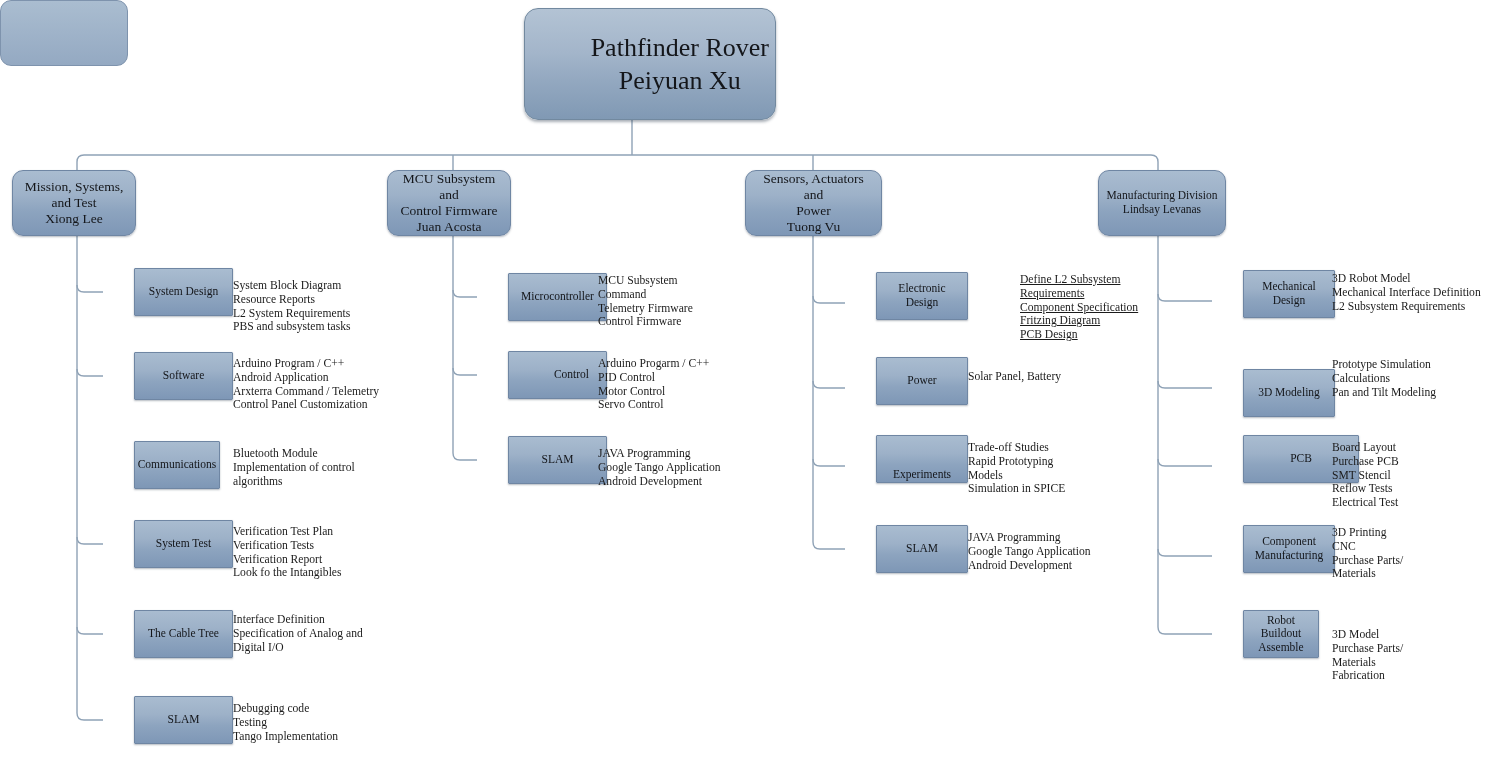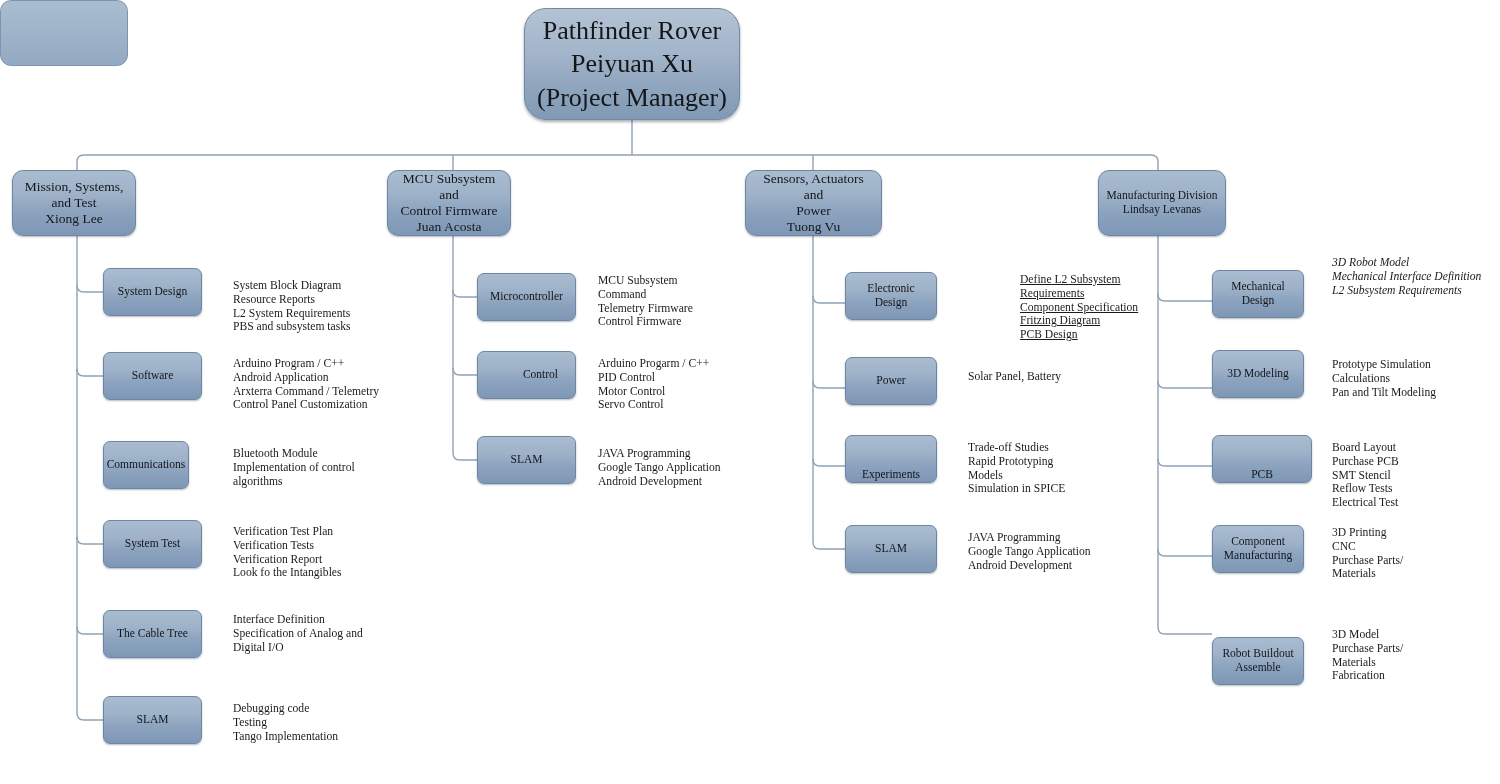--- a/index.html
+++ b/index.html
@@ -42,27 +42,28 @@
     border-radius: 10px;
     box-shadow: 0 1px 2px rgba(40,55,75,0.35);
     color: #14161a;
     line-height: 1.18;
   }
   .node .node-text { display: block; padding: 0 6px; }
 
   
   #node-root {
     left: 524px; top: 8px;
-    width: 216px; height: 112px;
-    border-radius: 22px;
+    width: 252px; height: 112px;
+    border-radius: 14px;
     border: 1px solid #72899f;
     font-size: 26px;
     line-height: 1.28;
     background: linear-gradient(to bottom, #b3c3d4 0%, #a3b5ca 40%, #93a8c0 65%, #8099b4 100%);
     box-shadow: 0 2px 3px rgba(40,55,75,0.4);
+    justify-content: flex-end;
   }
 
   
   .node-division {
     width: 124px; height: 66px;
     font-size: 13.5px;
     border-radius: 11px;
   }
   #node-div-0 { left: 12px;   top: 170px; }
   #node-div-1 { left: 387px;  top: 170px; }
@@ -77,21 +78,22 @@
     z-index: 2;
     background: linear-gradient(to bottom, #aabdd0 0%, #94a9c2 100%);
     border: 1px solid #7e93ad;
     box-shadow: none;
   }
 
   
   .node-task {
     width: 99px; height: 48px;
     font-size: 11.5px;
-    border-radius: 7px;
+    border-radius: 1px;
+    margin-left: 31px;
   }
 
   
   .details {
     position: absolute;
     z-index: 3;
     font-size: 11.6px;
     line-height: 1.19;
     color: #1b1b1b;
     white-space: pre;
@@ -129,21 +131,21 @@
 
       <path d="M1158,236 L1158,627 Q1158,634 1165,634 L1212,634"></path>
       <path d="M1158,294 Q1158,301 1165,301 L1212,301"></path>
       <path d="M1158,381 Q1158,388 1165,388 L1212,388"></path>
       <path d="M1158,459 Q1158,466 1165,466 L1212,466"></path>
       <path d="M1158,549 Q1158,556 1165,556 L1212,556"></path>
     </g>
   </svg>
 
   <div class="node" id="node-root">
-    <span class="node-text"><span>Pathfinder  Rover</span><br><span>Peiyuan Xu</span><br><span>(Project Manager)</span></span>
+    <span class="node-text"><span>Pathfinder  Rover</span><br><span>Peiyuan Xu</span><br></span>
   </div>
 
   <div id="node-div-3-ghost"></div>
 
   <div class="node node-division" id="node-div-0">
     <span class="node-text"><span>Mission, Systems,</span><br><span>and Test</span><br><span>Xiong Lee</span></span>
   </div>
   <div class="node node-division" id="node-div-1">
     <span class="node-text"><span>MCU Subsystem and</span><br><span>Control Firmware</span><br><span>Juan Acosta</span></span>
   </div>
@@ -203,32 +205,32 @@
         <span class="node-text">Experiments</span>
       </div>
       <div class="details" style="left: 968px; top: 441px;"><span class="dline">Trade-off Studies</span><span class="dline">Rapid Prototyping</span><span class="dline">Models</span><span class="dline">Simulation in SPICE</span></div>
       <div class="node node-task" style="left: 845px; top: 525px; width: 92px;">
         <span class="node-text">SLAM</span>
       </div>
       <div class="details" style="left: 968px; top: 531px;"><span class="dline">JAVA Programming</span><span class="dline">Google Tango Application</span><span class="dline">Android Development</span></div>
       <div class="node node-task" style="left: 1212px; top: 270px; width: 92px;">
         <span class="node-text">Mechanical Design</span>
       </div>
-      <div class="details" style="left: 1332px; top: 256px; font-style: italic;"><span class="dline">3D Robot Model</span><span class="dline">Mechanical Interface Definition</span><span class="dline">L2 Subsystem Requirements</span></div>
-      <div class="node node-task" style="left: 1212px; top: 350px; width: 92px;">
+      <div class="details" style="left: 1332px; top: 272px;"><span class="dline">3D Robot Model</span><span class="dline">Mechanical Interface Definition</span><span class="dline">L2 Subsystem Requirements</span></div>
+      <div class="node node-task" style="left: 1212px; top: 369px; width: 92px;">
         <span class="node-text">3D Modeling</span>
       </div>
       <div class="details" style="left: 1332px; top: 358px;"><span class="dline">Prototype Simulation</span><span class="dline">Calculations</span><span class="dline">Pan and Tilt Modeling</span></div>
-      <div class="node node-task" style="left: 1212px; top: 435px; width: 100px; align-items: flex-end;">
+      <div class="node node-task" style="left: 1212px; top: 435px; width: 116px;">
         <span class="node-text">PCB</span>
       </div>
       <div class="details" style="left: 1332px; top: 441px;"><span class="dline">Board Layout</span><span class="dline">Purchase PCB</span><span class="dline">SMT Stencil</span><span class="dline">Reflow Tests</span><span class="dline">Electrical Test</span></div>
       <div class="node node-task" style="left: 1212px; top: 525px; width: 92px;">
         <span class="node-text">Component<br>Manufacturing</span>
       </div>
       <div class="details" style="left: 1332px; top: 526px;"><span class="dline">3D Printing</span><span class="dline">CNC</span><span class="dline">Purchase Parts/</span><span class="dline">Materials</span></div>
-      <div class="node node-task" style="left: 1212px; top: 637px; width: 92px; justify-content: center;">
+      <div class="node node-task" style="left: 1212px; top: 610px; width: 76px; justify-content: center;">
         <span class="node-text">Robot Buildout<br>Assemble</span>
       </div>
       <div class="details" style="left: 1332px; top: 628px;"><span class="dline">3D Model</span><span class="dline">Purchase Parts/</span><span class="dline">Materials</span><span class="dline">Fabrication</span></div>
     </div>
 
 </div>
 
 </body></html>

